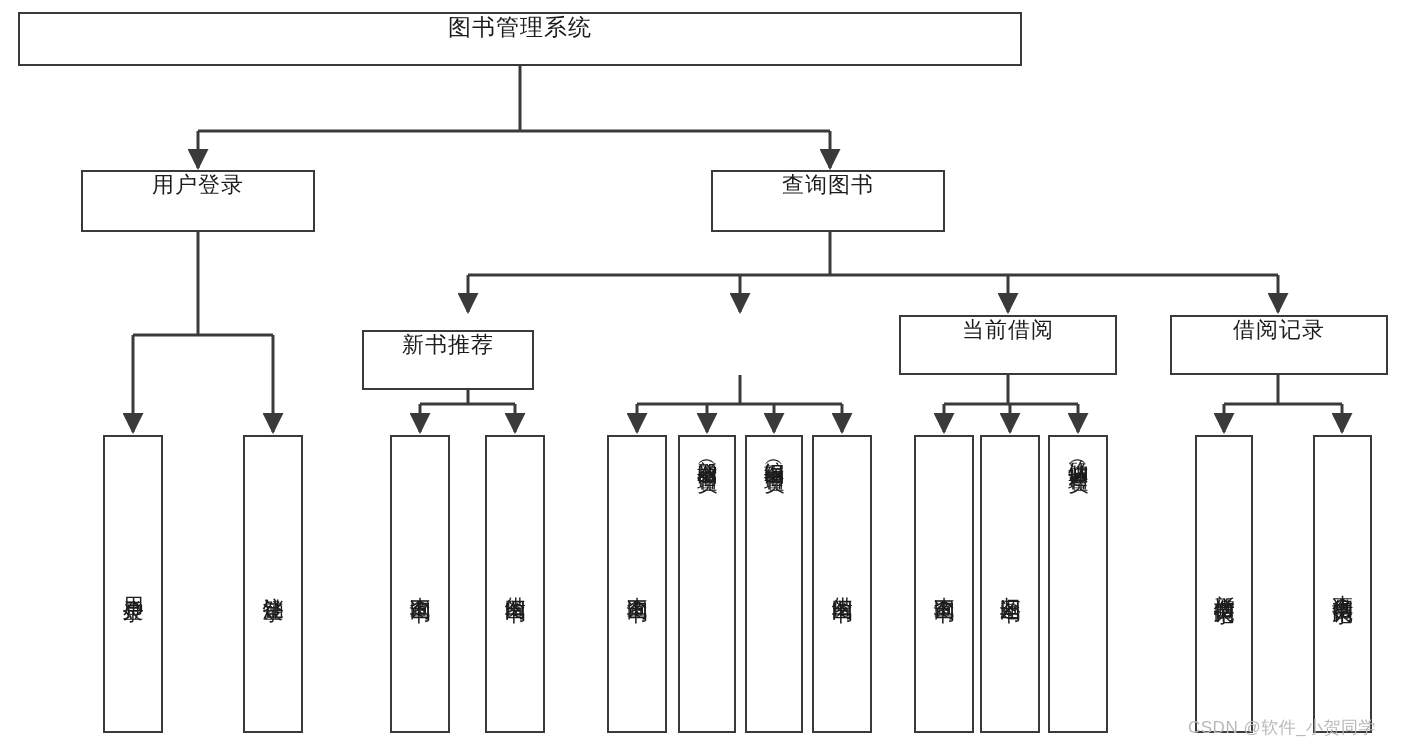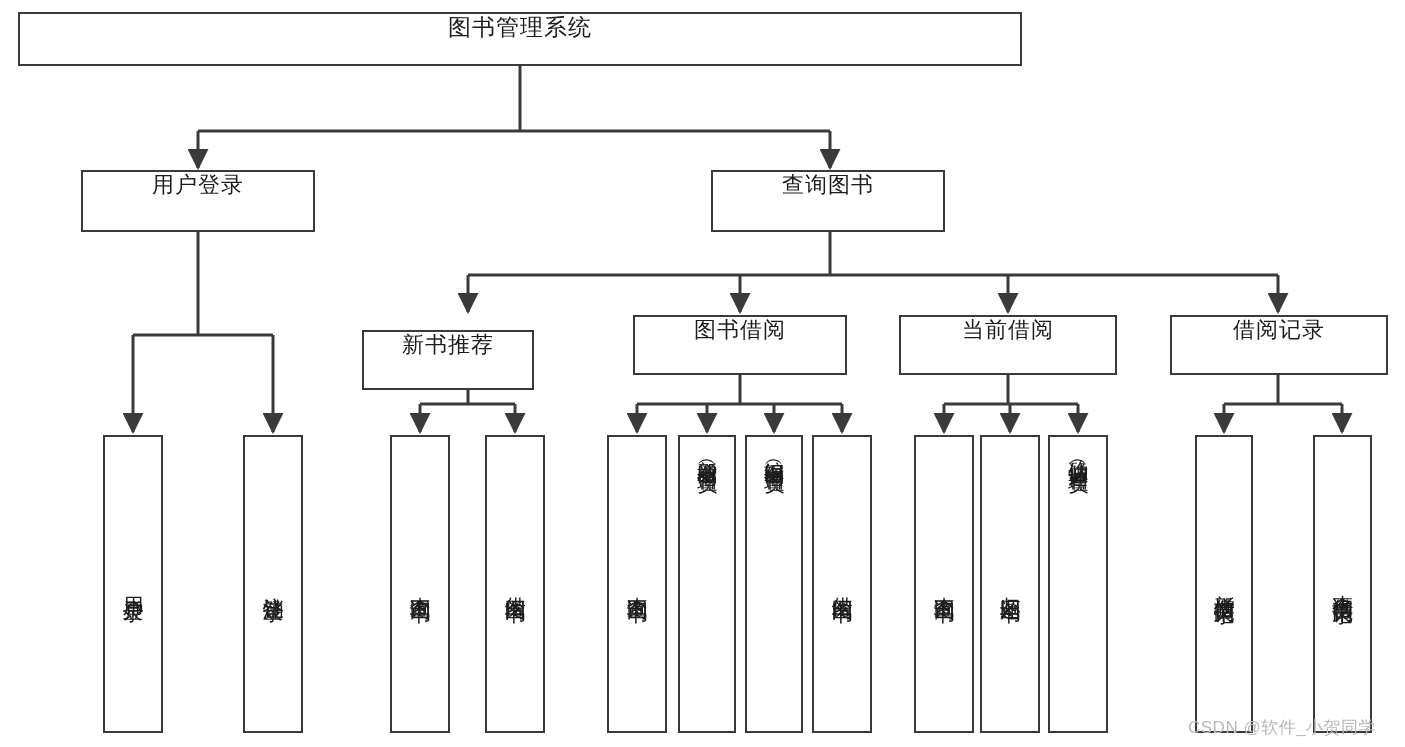--- a/index.html
+++ b/index.html
@@ -140,23 +140,20 @@
   <div class="node horiz" style="left:81px; top:170px; width:234px; height:62px;">
     <span class="label">用户登录</span>
   </div>
   <div class="node horiz" style="left:711px; top:170px; width:234px; height:62px;">
     <span class="label">查询图书</span>
   </div>
 
   <div class="node horiz" style="left:362px; top:330px; width:172px; height:60px;">
     <span class="label">新书推荐</span>
   </div>
-  <div class="node horiz" style="left:633px; top:315px; width:214px; height:60px;">
-    <span class="label">图书借阅</span>
-  </div>
   <div class="node horiz" style="left:899px; top:315px; width:218px; height:60px;">
     <span class="label">当前借阅</span>
   </div>
   <div class="node horiz" style="left:1170px; top:315px; width:218px; height:60px;">
     <span class="label">借阅记录</span>
   </div>
 
   <div class="node vert centered" style="left:103px; top:435px; width:60px; height:298px;">
     <span class="label">用户登录</span>
   </div>

